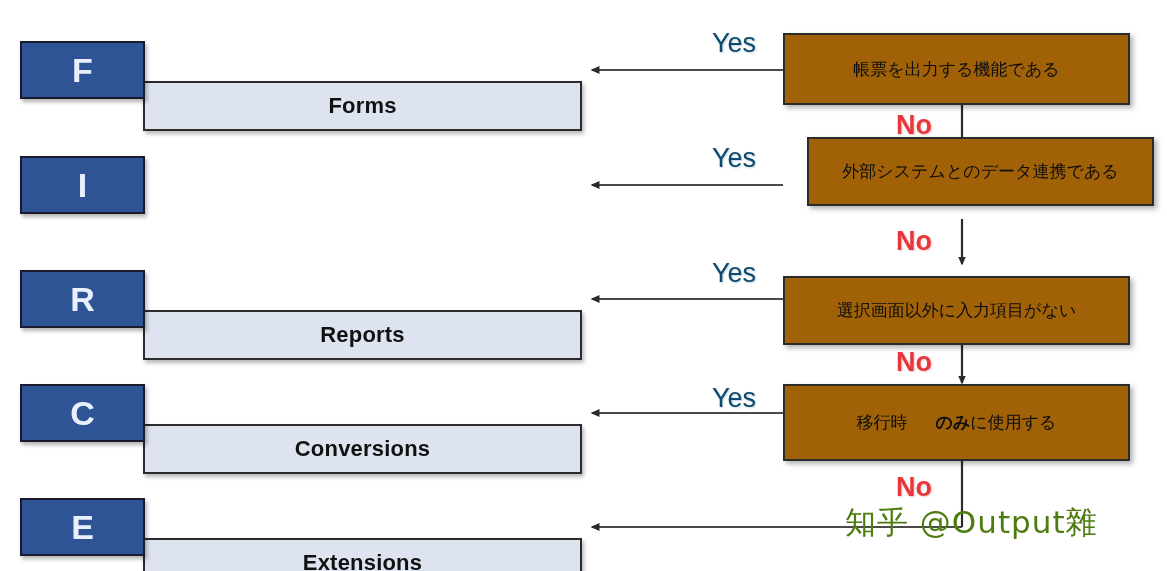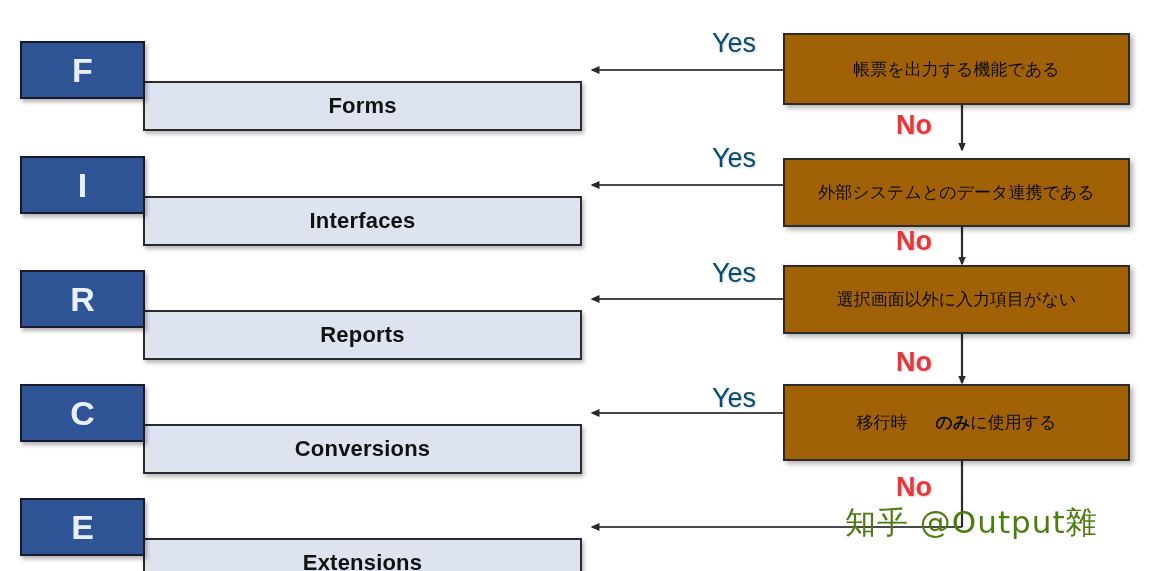--- a/index.html
+++ b/index.html
@@ -167,23 +167,20 @@
     </div>
     <div class="cat-name">
       <span>Forms</span>
     </div>
   </div>
 
   <div class="cat-row" style="top:160px;">
     <div class="cat-letter">
       <span>I</span>
     </div>
-    <div class="cat-name">
-      <span>Interfaces</span>
-    </div>
   </div>
 
   <div class="cat-row" style="top:274px;">
     <div class="cat-letter">
       <span>R</span>
     </div>
     <div class="cat-name">
       <span>Reports</span>
     </div>
   </div>
@@ -203,25 +200,25 @@
     </div>
     <div class="cat-name">
       <span>Extensions</span>
     </div>
   </div>
 
   <div class="dec-box" style="top:33px; height:72px;">
     <span class="jp">帳票を出力する機能である</span>
   </div>
 
-  <div class="dec-box" style="top:158px; height:69px;">
+  <div class="dec-box" style="top:137px; height:69px;margin-left:24px;">
     <span class="jp">外部システムとのデータ連携である</span>
   </div>
 
-  <div class="dec-box" style="top:265px; height:69px;">
+  <div class="dec-box" style="top:276px; height:69px;">
     <span class="jp">選択画面以外に入力項目がない</span>
   </div>
 
   <div class="dec-box" style="top:384px; height:77px;">
     <span class="jp"><span>移行時</span><b>のみ</b><span>に使用する</span></span>
   </div>
 
   <div class="lbl-yes" style="left:712px; top:28px;">Yes</div>
   <div class="lbl-yes" style="left:712px; top:143px;">Yes</div>
   <div class="lbl-yes" style="left:712px; top:258px;">Yes</div>

